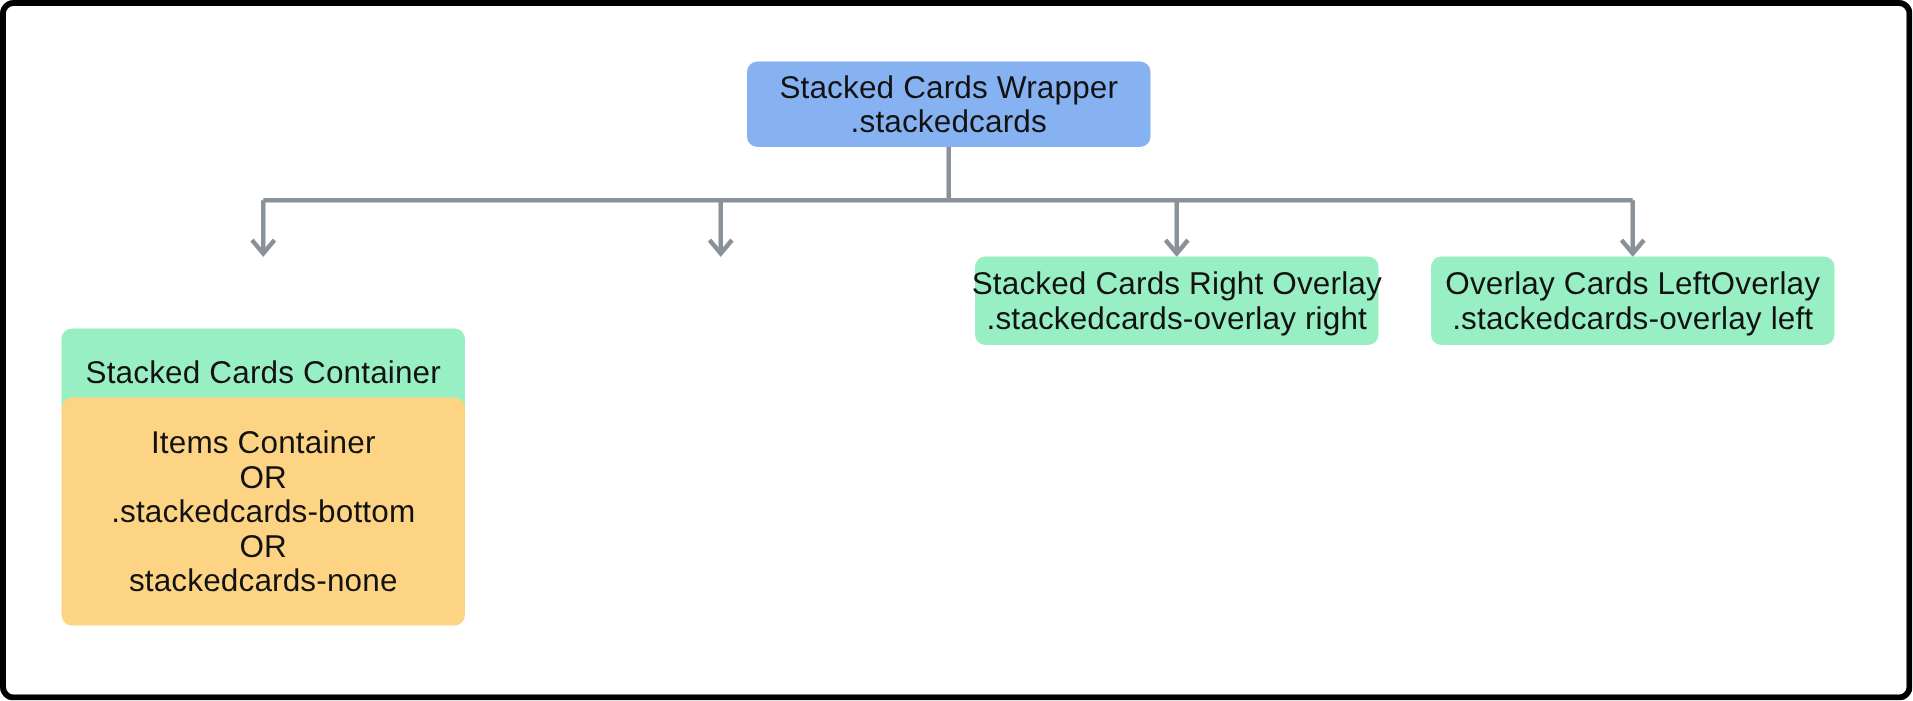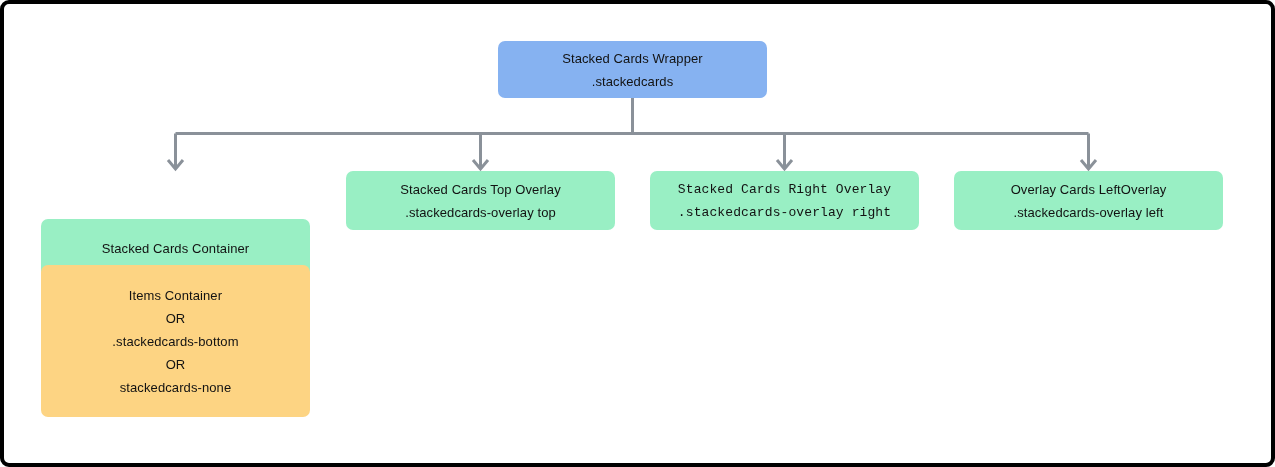--- a/index.html
+++ b/index.html
@@ -35,21 +35,21 @@
   .node {
     position: absolute;
     box-sizing: border-box;
     border-radius: 7px;
     display: flex;
     flex-direction: column;
     align-items: center;
     justify-content: center;
     text-align: center;
     color: #121212;
-    font-size: 13px;
+    font-size: 21px;
     line-height: 23px;
     letter-spacing: 0.1px;
     font-family: "Liberation Sans", sans-serif;
   }
   .node .line { display: block; white-space: nowrap; }
   .node .line.bold { font-weight: normal; }
 
   .node-root {
     left: 498px;
     top: 41px;
@@ -57,21 +57,21 @@
     height: 57px;
     background: #86b2f1;
   }
   .node-green {
     top: 171px;
     height: 59px;
     background: #99efc4;
   }
   .n-container { left: 41px;  width: 269px; margin-top: 48px; }
   .n-top       { left: 346px; width: 269px; }
-  .n-right     { left: 650px; width: 269px; font-family: Liberation Mono, monospace; }
+  .n-right     { left: 650px; width: 269px; }
   .n-left      { left: 954px; width: 269px; }
 
   .node-items {
     left: 41px;
     top: 265px;
     width: 269px;
     height: 152px;
     background: #fdd483;
     text-align: center;
   }
@@ -127,24 +127,20 @@
 
     <div class="node node-root">
       <span class="line">Stacked Cards Wrapper</span>
       <span class="line">.stackedcards</span>
     </div>
 
     <div class="node node-green n-container">
       <span class="line">Stacked Cards Container</span>
     </div>
 
-    <div class="node node-green n-top">
-      <span class="line">Stacked Cards Top Overlay</span>
-      <span class="line">.stackedcards-overlay top</span>
-    </div>
 
     <div class="node node-green n-right">
       <span class="line">Stacked Cards Right Overlay</span>
       <span class="line">.stackedcards-overlay right</span>
     </div>
 
     <div class="node node-green n-left">
       <span class="line">Overlay Cards LeftOverlay</span>
       <span class="line">.stackedcards-overlay left</span>
     </div>

